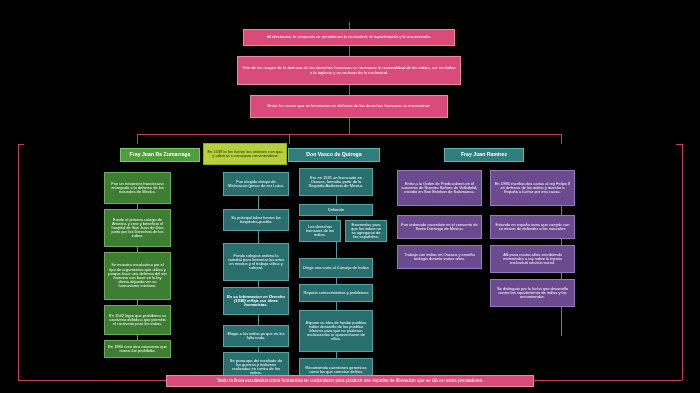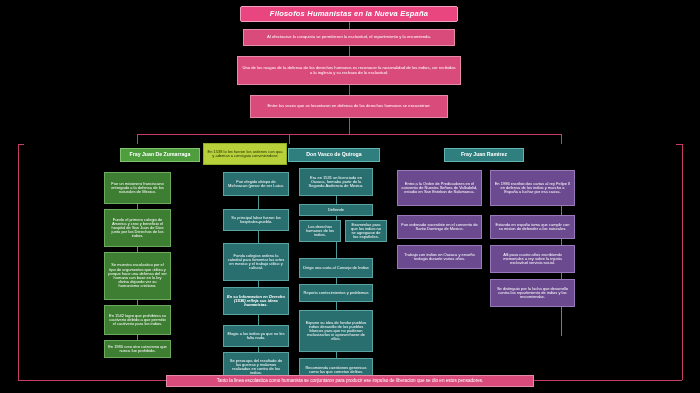--- a/index.html
+++ b/index.html
@@ -40,21 +40,20 @@
   <div class="line vline" style="left:18px;top:144px;width:1px;height:236px;"></div>
   <div class="line vline" style="left:682px;top:144px;width:1px;height:236px;"></div>
   <div class="line hline" style="left:18px;top:144px;width:6px;height:1px;"></div>
   <div class="line hline" style="left:676px;top:144px;width:6px;height:1px;"></div>
 
   <div class="lineg" style="left:137px;top:176px;width:1px;height:174px;"></div>
   <div class="linet" style="left:258px;top:176px;width:1px;height:186px;"></div>
   <div class="linet" style="left:336px;top:176px;width:1px;height:186px;"></div>
   <div class="linep" style="left:561px;top:176px;width:1px;height:160px;"></div>
 
-  <div class="box title" style="left:240px;top:6px;width:218px;height:16px;">Filosofos Humanistas en la Nueva España</div>
 
   <div class="box pink" style="left:243px;top:29px;width:212px;height:17px;">Al efectuarse la conquista  se permitieron la esclavitud, el repartimiento y la encomienda.</div>
   <div class="box pink" style="left:237px;top:56px;width:224px;height:29px;">Uno de los rasgos de la defensa de los derechos humanos es reconocer la racionalidad de los indios, ser recibidos a la inglesia y su rechazo de la esclavitud.</div>
   <div class="box pink" style="left:250px;top:95px;width:198px;height:23px;">Entre las voces que se levantaron en defensa de los derechos humanos se encuentran:</div>
 
   <div class="box note" style="left:203px;top:143px;width:84px;height:22px;">En 1538 lo les fueron los ordenes con qua y ademas a consiguia conviniendose</div>
 
   <div class="box green-hdr" style="left:120px;top:148px;width:80px;height:14px;">Fray Juan De Zumarraga</div>
   <div class="box teal-hdr" style="left:288px;top:148px;width:92px;height:14px;">Don Vasco de Quiroga</div>
   <div class="box purple-cell" style="left:444px;top:148px;width:80px;height:14px;background:#2f7f7f;border-color:#63b3b3;font-size:5.2px;font-weight:bold;">Fray Juan Ramirez</div>

